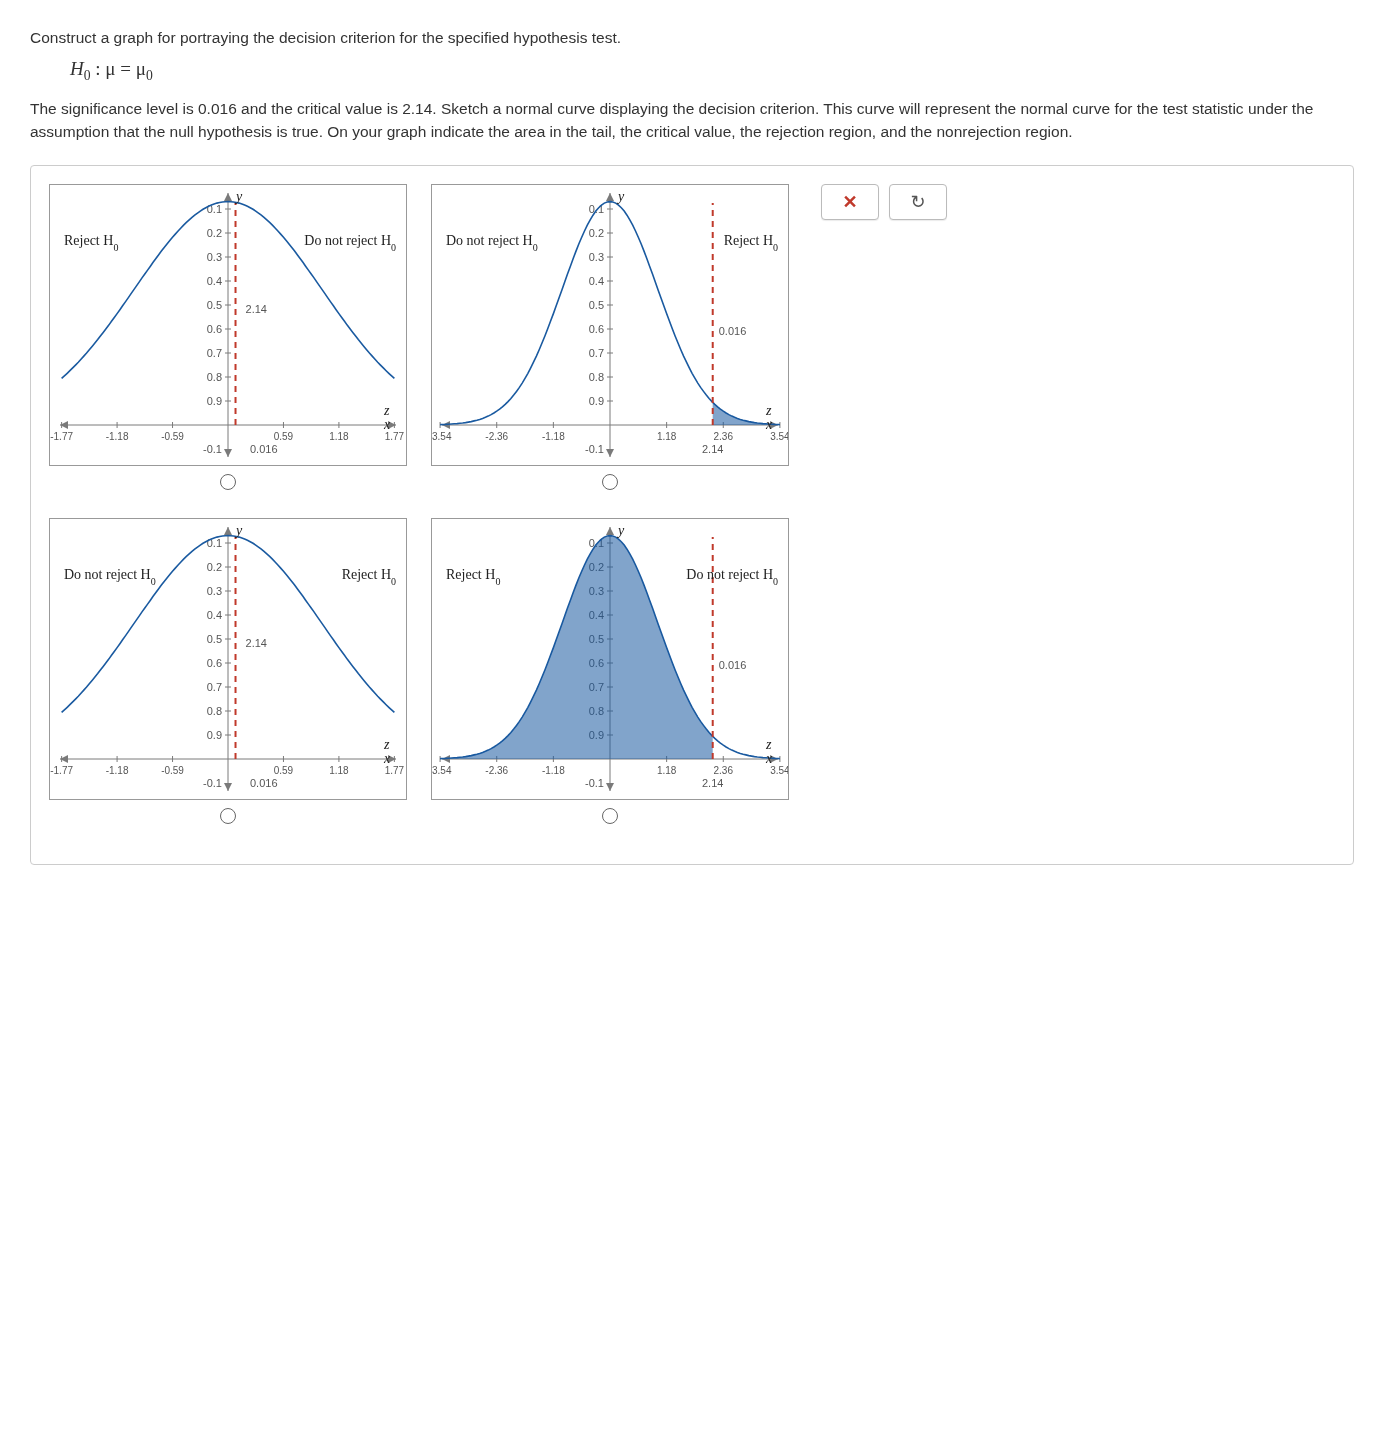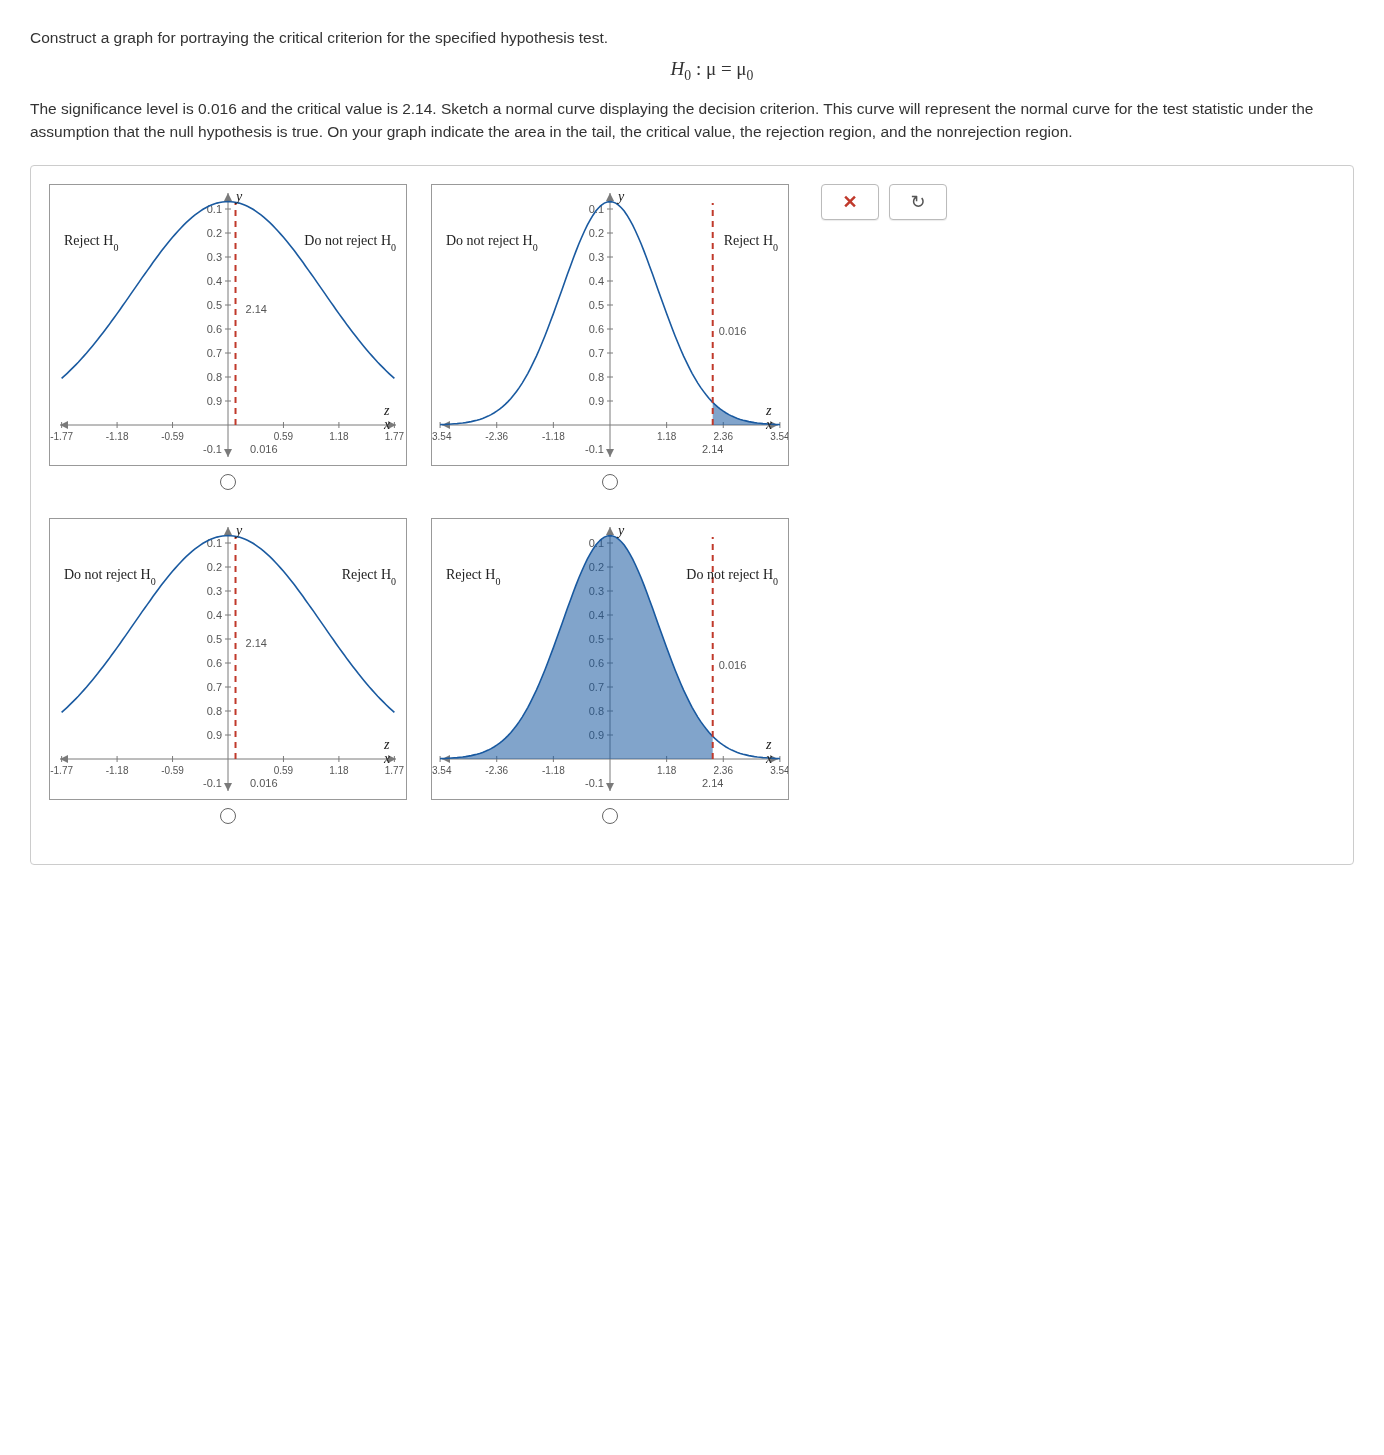--- a/index.html
+++ b/index.html
@@ -6,21 +6,21 @@
     font-family: Verdana, Geneva, sans-serif;
     font-size: 15.5px;
     color: #333;
     margin: 0;
     padding: 26px 30px;
     width: 1384px;
     box-sizing: border-box;
     background: #fff;
   }
   .prompt { line-height: 1.5; }
-  .hyp { margin: 6px 0 10px 40px; font-family: 'Times New Roman', serif; font-size: 19px; text-align: center; }
+  .hyp { margin: 6px 0 10px 40px; font-family: 'Times New Roman', serif; font-size: 19px; }
   .sub { vertical-align: sub; font-size: 0.72em; }
   .answer-box {
     border: 1px solid #ccc;
     border-radius: 4px;
     padding: 18px 18px 12px 18px;
     margin-top: 22px;
   }
   .row { display: flex; gap: 24px; align-items: flex-start; }
   .chart-wrap { display: flex; flex-direction: column; align-items: center; margin-bottom: 28px; }
   .chart-svg { border: 1px solid #999; }
@@ -42,21 +42,21 @@
   svg .ax { stroke: #7a7a7a; stroke-width: 1; }
   svg .tick { stroke: #7a7a7a; stroke-width: 1; }
   svg .curve { stroke: #1a5aa0; stroke-width: 1.6; fill: none; }
   svg .dash { stroke: #c0392b; stroke-width: 2; stroke-dasharray: 6 5; }
   svg .fill-tail { fill: #1a5aa0; opacity: 0.55; }
 </style>
 </head>
 <body>
 
 <div class="prompt">
-  <div>Construct a graph for portraying the critical criterion for the specified hypothesis test.</div>
+  <div>Construct a graph for portraying the decision criterion for the specified hypothesis test.</div>
   <div class="hyp">
     <i><span>H</span></i><span class="sub">0</span><span> : μ = μ</span><span class="sub">0</span>
   </div>
   <div style="margin-top:6px;">The significance level is 0.016 and the critical value is 2.14. Sketch a normal curve displaying the decision criterion. This curve will represent the normal curve for the test statistic under the assumption that the null hypothesis is true. On your graph indicate the area in the tail, the critical value, the rejection region, and the nonrejection region.</div>
 </div>
 
 <div class="answer-box">
   <div class="row">
     <div class="chart-wrap">
       <svg class="chart-svg" width="356" height="280" id="svg0">

